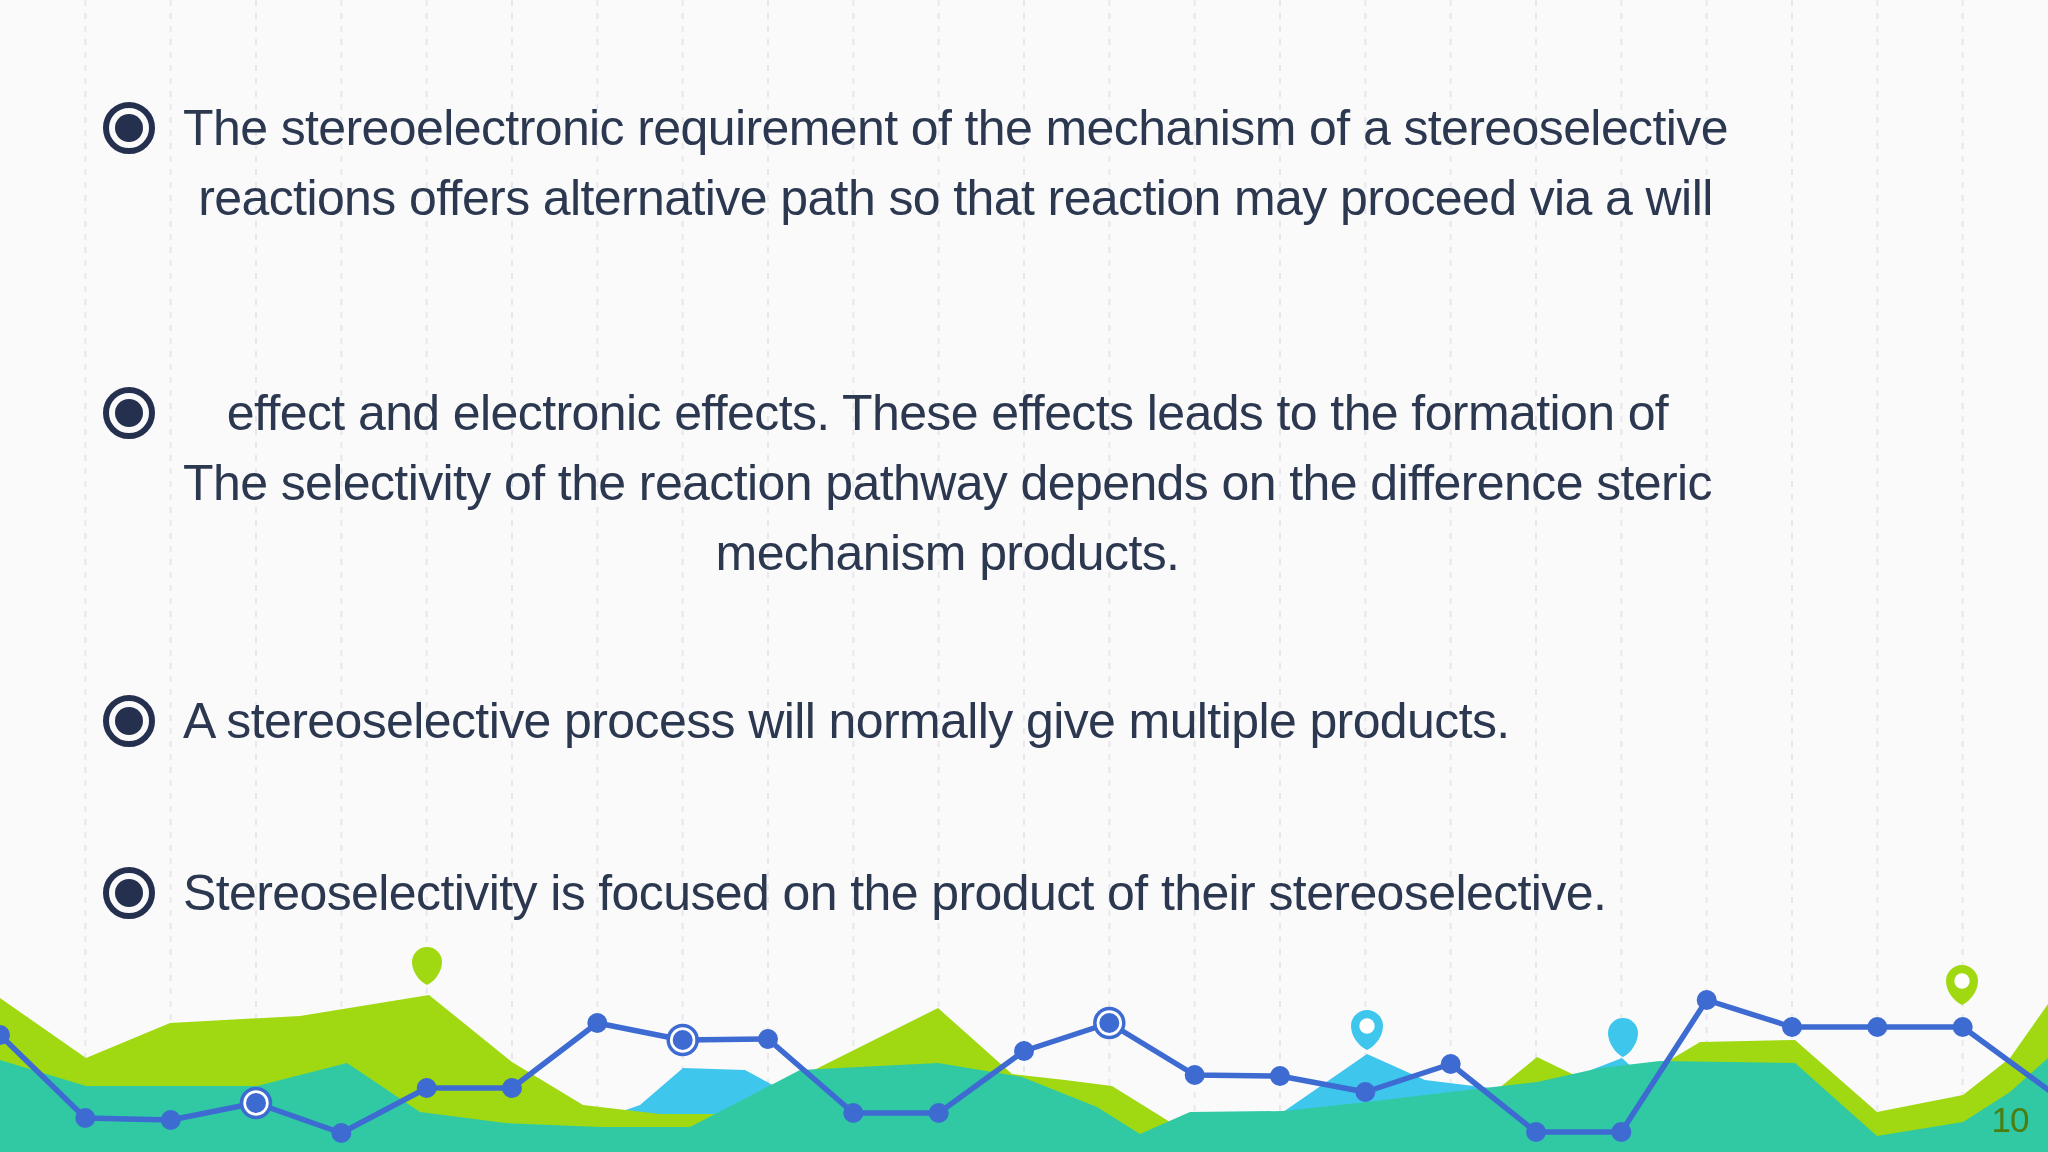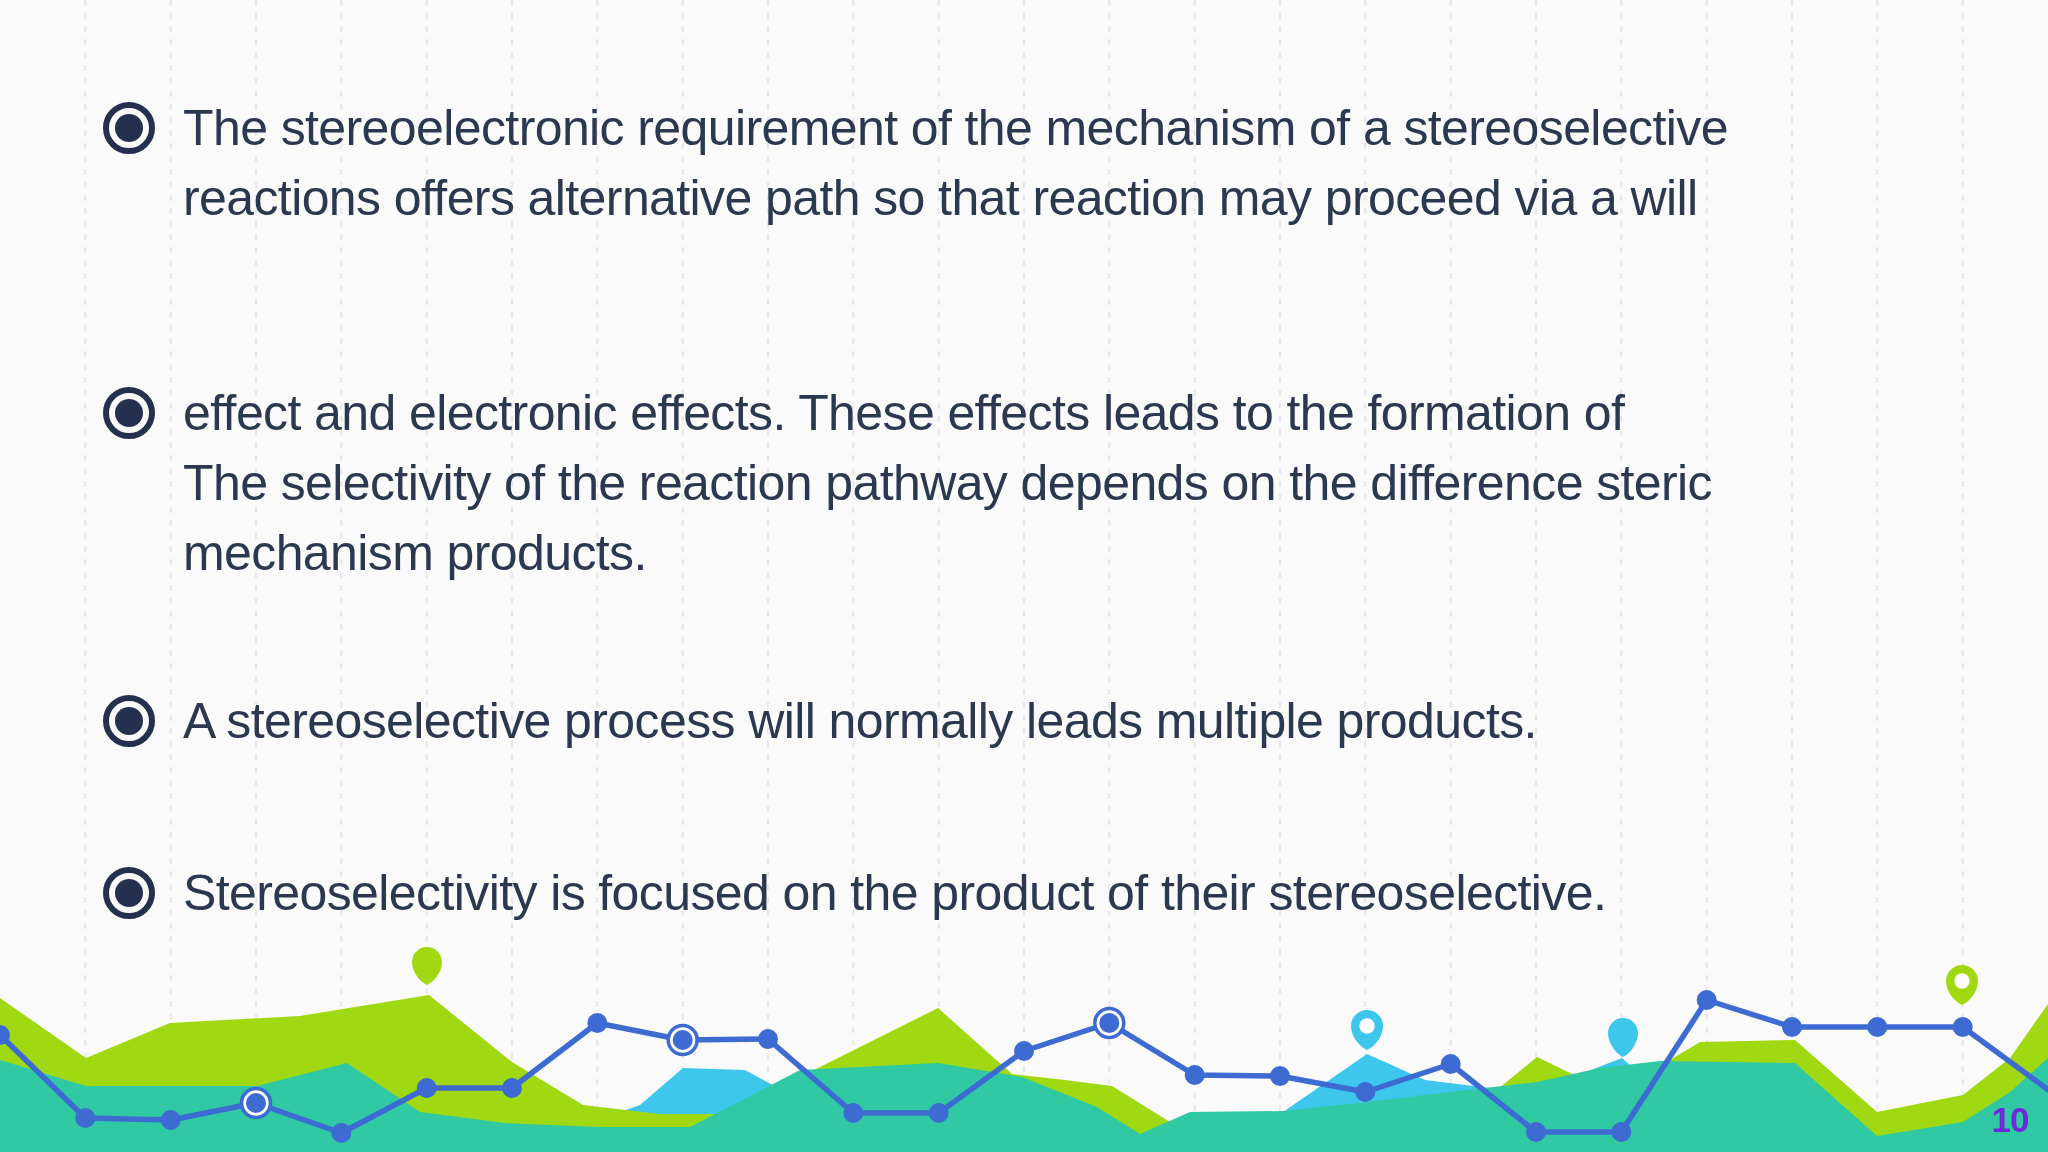--- a/index.html
+++ b/index.html
@@ -10,28 +10,28 @@
   svg.layer{position:absolute;left:0;top:0;width:2048px;height:1152px;}
   .bullet-item{position:absolute;left:0;width:2048px;}
   .bullet-icon{
     position:absolute;left:103px;top:9px;width:40px;height:40px;
     border:6px solid #25304e;border-radius:50%;background:transparent;
   }
   .bullet-icon .dot{
     position:absolute;left:50%;top:50%;width:28px;height:28px;margin:-14px 0 0 -14px;
     background:#25304e;border-radius:50%;
   }
-  .bullet-text{position:absolute;left:183px;top:0;}
+  .bullet-text{position:absolute;left:183px;top:0;text-align:center;}
   .bullet-line{
     height:70px;line-height:70px;font-size:50px;letter-spacing:-0.6px;
     color:#2c3850;white-space:nowrap;
   }
   .page-number{
     position:absolute;left:1975px;top:1100px;width:70px;
-    font-size:35px;font-weight:bold;color:#6d28d9;text-align:center;
+    font-size:35px;font-weight:normal;color:#4d7c0f;text-align:center;
     letter-spacing:-1px;
   }
 </style>
 </head>
 <body>
 
 <div class="slide">
 
   <svg class="layer" id="grid-layer">
       <line x1="85.3" y1="0" x2="85.3" y2="1152" stroke="#e8e8ec" stroke-width="2" stroke-dasharray="6 7"></line>
@@ -78,21 +78,21 @@
       <div class="bullet-line">The selectivity of the reaction pathway depends on the difference steric</div>
       <div class="bullet-line">mechanism products.</div>
     </div>
   </div>
 
   <div class="bullet-item" style="top:686px">
     <span class="bullet-icon">
         <span class="dot"></span>
       </span>
     <div class="bullet-text">
-      <div class="bullet-line">A stereoselective process will normally leads multiple products.</div>
+      <div class="bullet-line">A stereoselective process will normally give multiple products.</div>
     </div>
   </div>
 
   <div class="bullet-item" style="top:858px">
     <span class="bullet-icon">
         <span class="dot"></span>
       </span>
     <div class="bullet-text">
       <div class="bullet-line">Stereoselectivity is focused on the product of their stereoselective.</div>
     </div>

